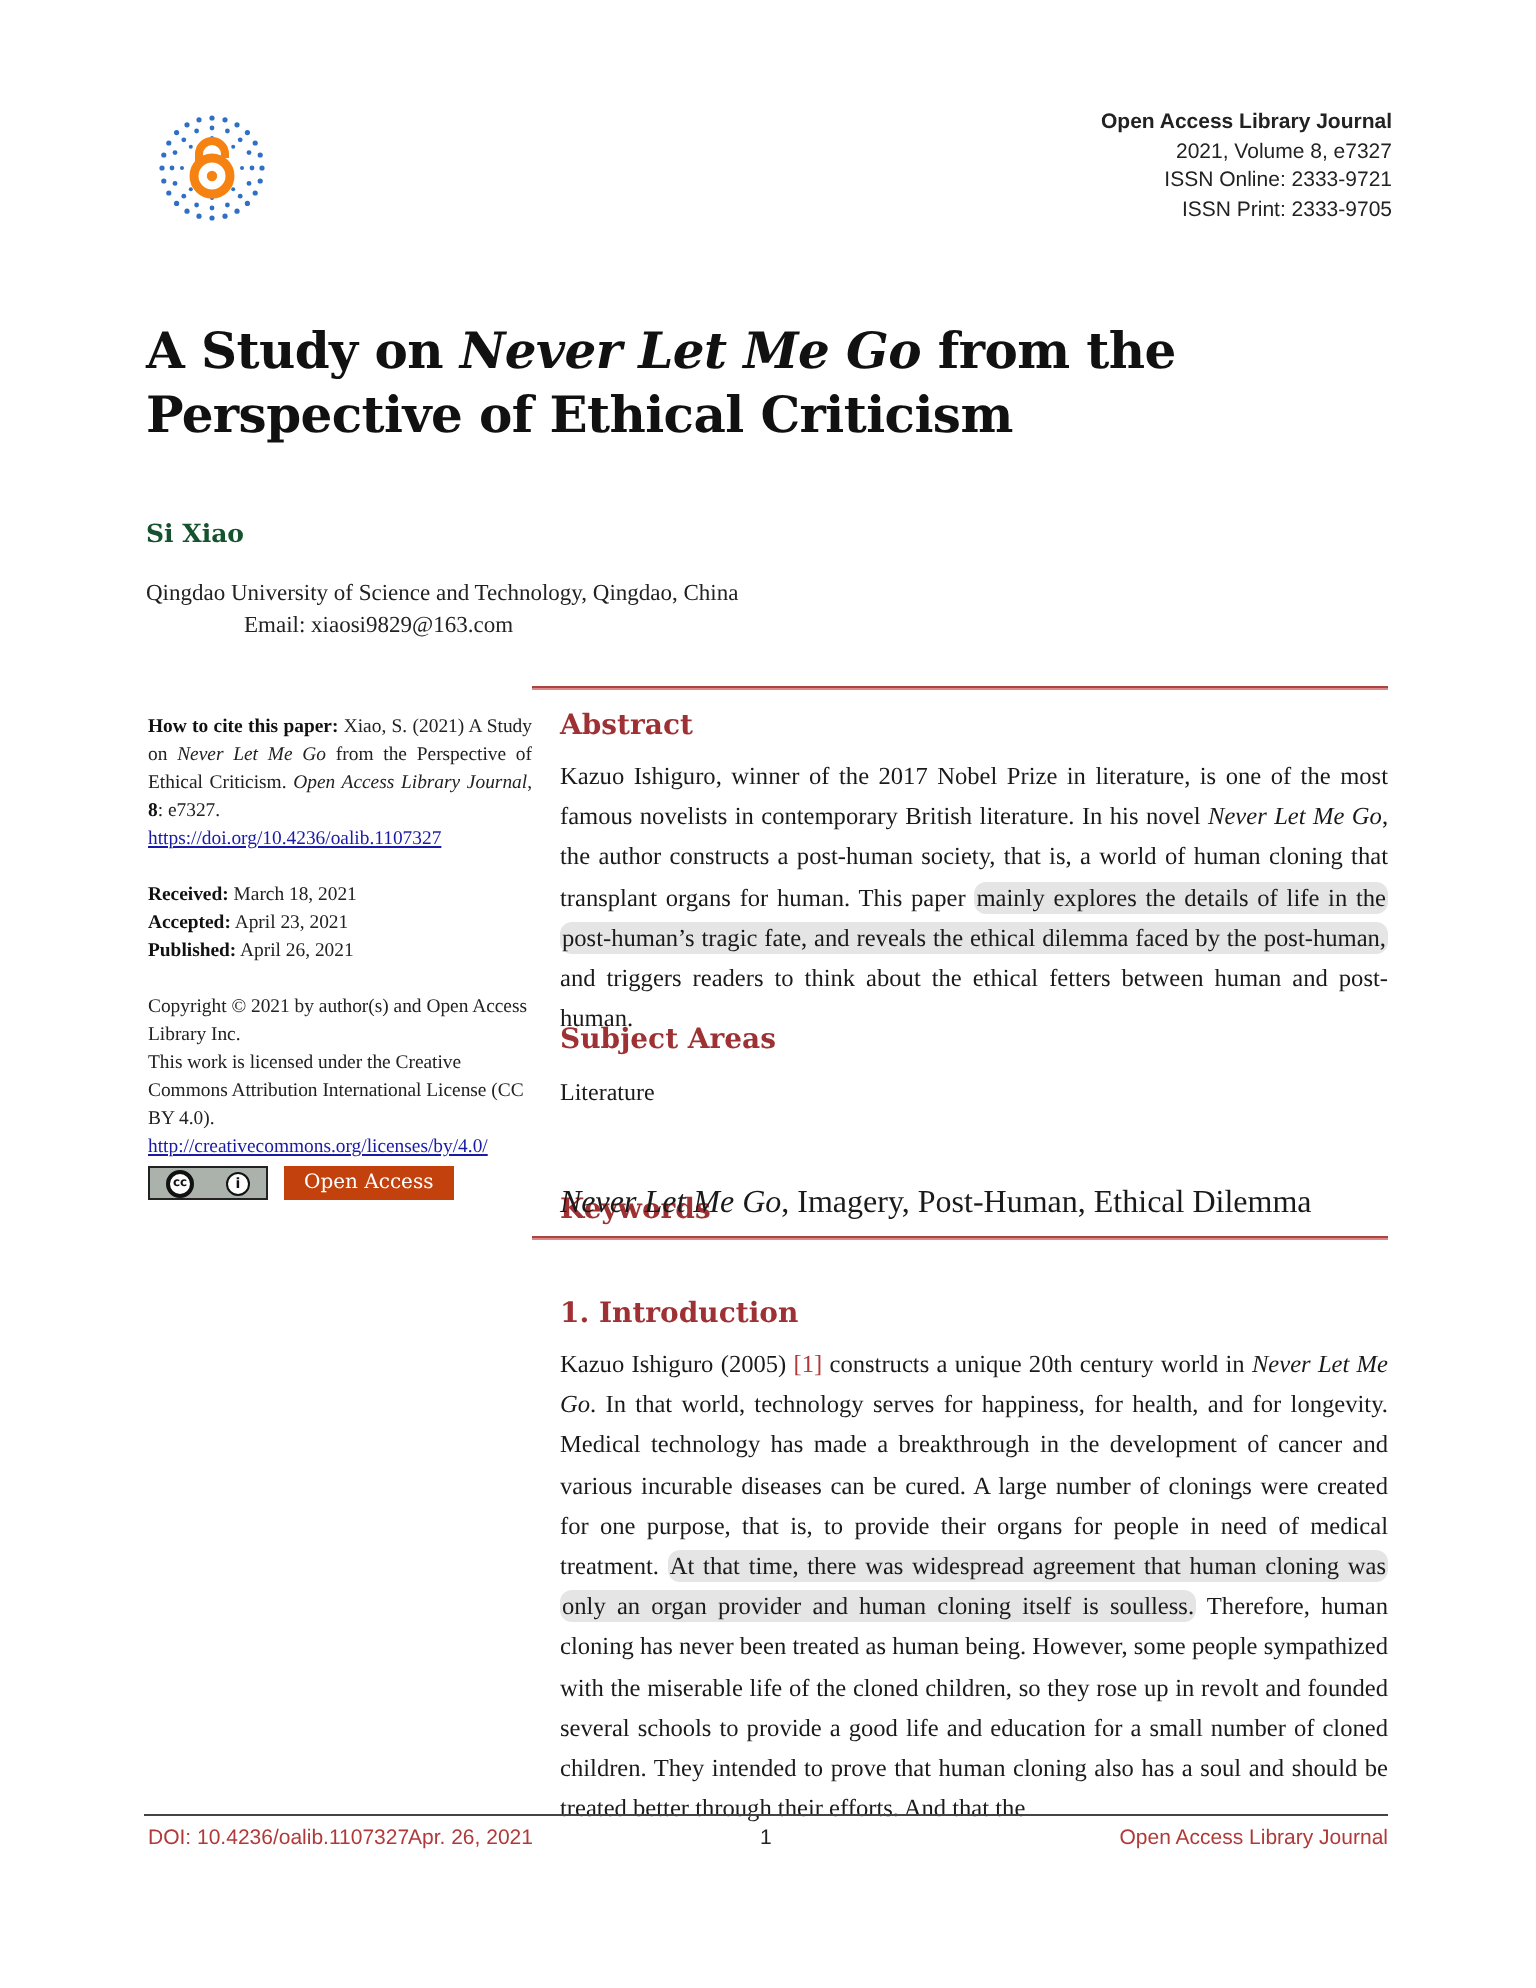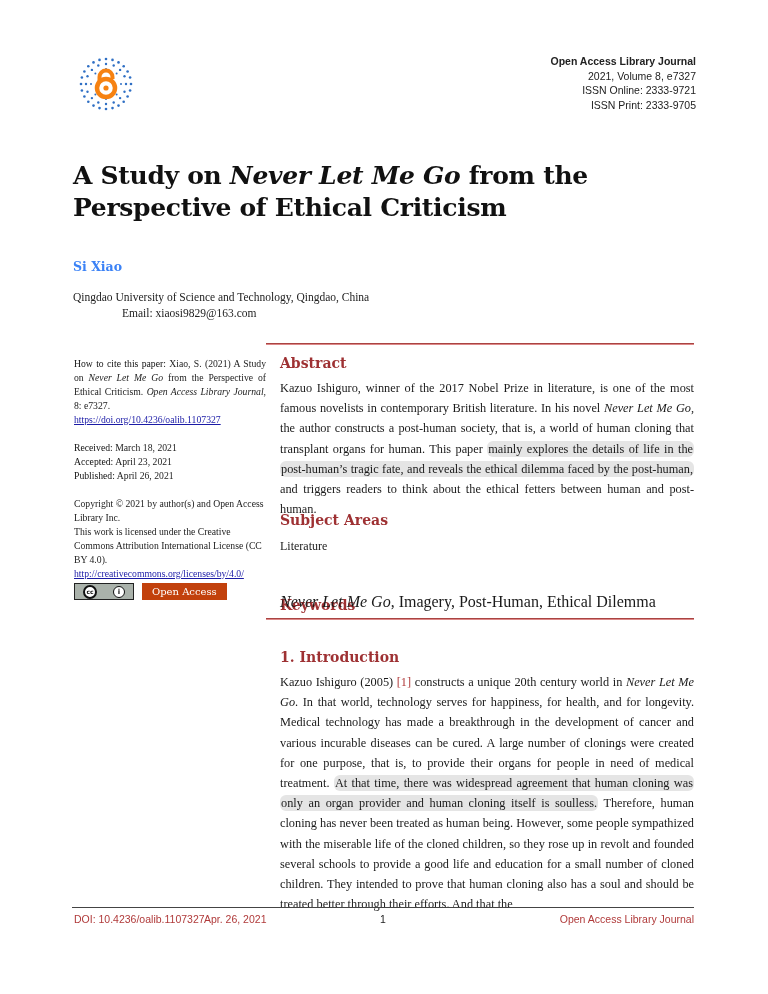--- a/index.html
+++ b/index.html
@@ -7,26 +7,26 @@
   body { position: relative; font-family: "Liberation Serif", "DejaVu Serif", serif; color: #1a1a1a; }
 
   .logo { position: absolute; left: 78px; top: 56px; width: 56px; height: 56px; }
 
   .journal-head { position: absolute; right: 72px; top: 54px; text-align: right; font-family: "Liberation Sans", "DejaVu Sans", sans-serif; font-size: 10.5px; line-height: 14.5px; color: #222; }
   .journal-head .jname { font-weight: bold; }
 
   .title { position: absolute; left: 73px; top: 160px; width: 560px; font-family: "DejaVu Serif", serif; font-weight: bold; font-size: 25px; line-height: 32px; color: #111; letter-spacing: -0.3px; }
   .title i { font-style: italic; }
 
-  .author { position: absolute; left: 73px; top: 259px; font-family: "DejaVu Serif", serif; font-weight: bold; font-size: 12.5px; color: #3b82f6; }
+  .author { position: absolute; left: 73px; top: 259px; font-family: "DejaVu Serif", serif; font-weight: bold; font-size: 12.5px; color: #14532d; }
   .affil { position: absolute; left: 73px; top: 289px; font-size: 11.5px; line-height: 16px; color: #222; }
   .affil .email { padding-left: 3px; margin-left: 46px; }
 
   .sidebar { position: absolute; left: 74px; top: 357px; width: 192px; font-size: 9.7px; line-height: 14px; color: #222; text-align: justify; }
-  .sidebar b { font-weight: normal; color: #111; margin-top: 36px; }
+  .sidebar b { font-weight: bold; color: #111; margin-top: 36px; }
   .sidebar i { font-style: italic; }
   .sidebar a { color: #1a1aa6; text-decoration: underline; }
   .sidebar .gap { height: 14px; }
   .sidebar .dates div { text-align: left; }
   .sidebar .copy { text-align: left; }
   .badges { display: flex; gap: 8px; margin-top: 2px; align-items: center; }
   .cc-badge { width: 60px; height: 17px; background: #aab2ab; border: 1px solid #222; display: flex; align-items: center; justify-content: space-around; position: relative; }
   .cc-badge .cc { width: 14px; height: 14px; border-radius: 50%; background: #fff; border: 2px solid #111; font-family: "DejaVu Sans", sans-serif; font-size: 6px; font-weight: bold; display: flex; align-items: center; justify-content: center; color: #111; }
   .cc-badge .by { width: 12px; height: 12px; border-radius: 50%; background: #fff; border: 1.5px solid #111; display: flex; align-items: center; justify-content: center; font-size: 7px; font-weight: bold; color: #111; font-family: "DejaVu Sans", sans-serif;}
   .oa-badge { background: #c2410c; color: #fff; font-size: 10px; padding: 2px 10px; height: 17px; line-height: 13px; font-family: "DejaVu Serif", serif; }

